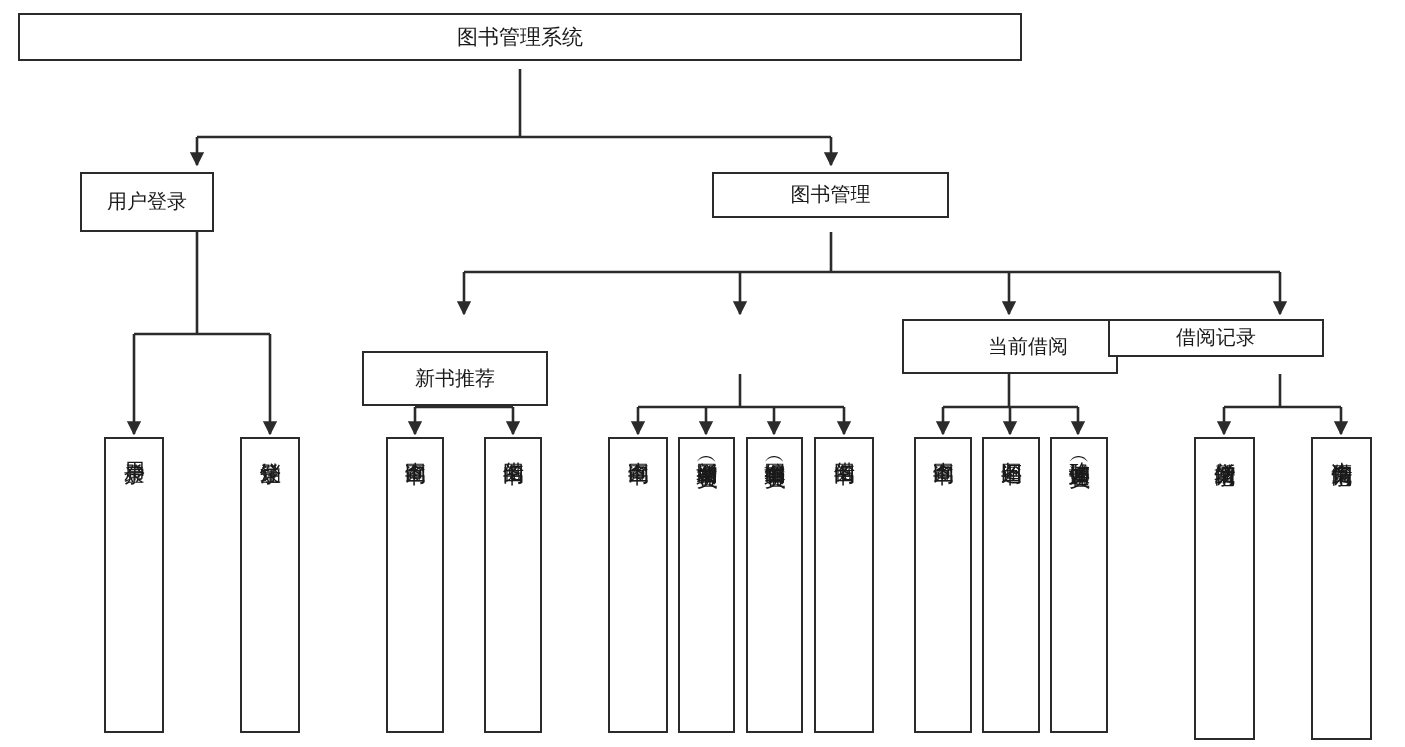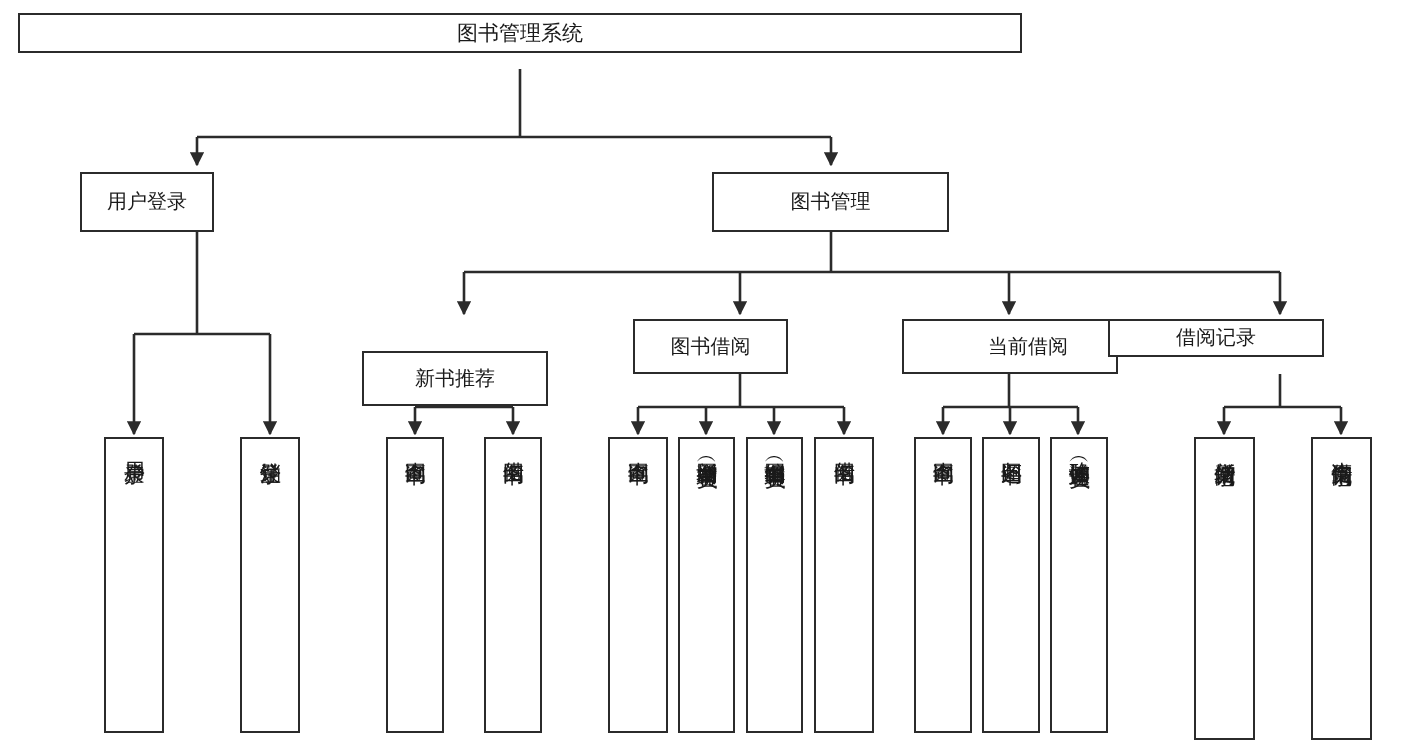--- a/index.html
+++ b/index.html
@@ -116,36 +116,33 @@
       <path d="M 1010 407 L 1010 434" marker-end="url(#arrow)"></path>
       <path d="M 1078 407 L 1078 434" marker-end="url(#arrow)"></path>
 
       <path d="M 1280 374 L 1280 407"></path>
       <path d="M 1224 407 L 1341 407"></path>
       <path d="M 1224 407 L 1224 434" marker-end="url(#arrow)"></path>
       <path d="M 1341 407 L 1341 434" marker-end="url(#arrow)"></path>
     </g>
   </svg>
 
-  <div class="node root" style="left:18px; top:13px; width:1004px; height:40px;">
+  <div class="node root" style="left:18px; top:13px; width:1004px; height:48px;">
     <span class="node-label">图书管理系统</span>
   </div>
 
   <div class="node level1" style="left:80px; top:172px; width:134px; height:60px;">
     <span class="node-label">用户登录</span>
   </div>
-  <div class="node level1" style="left:712px; top:172px; width:237px; height:60px;">
+  <div class="node level1" style="left:712px; top:172px; width:237px; height:46px;">
     <span class="node-label">图书管理</span>
   </div>
 
   <div class="node level2" style="left:362px; top:319px; width:186px; height:55px;margin-top:32px;">
     <span class="node-label">新书推荐</span>
-  </div>
-  <div class="node level2" style="left:633px; top:319px; width:155px; height:55px;">
-    <span class="node-label">图书借阅</span>
   </div>
   <div class="node level2" style="left:902px; top:319px; width:216px; height:55px;padding-left:36px;">
     <span class="node-label">当前借阅</span>
   </div>
   <div class="node level2" style="left:1108px; top:319px; width:216px; height:38px;">
     <span class="node-label">借阅记录</span>
   </div>
 
   <div class="node leaf" style="left:104px; top:437px; width:60px; height:296px;">
     <span class="node-label">用户登录</span>

